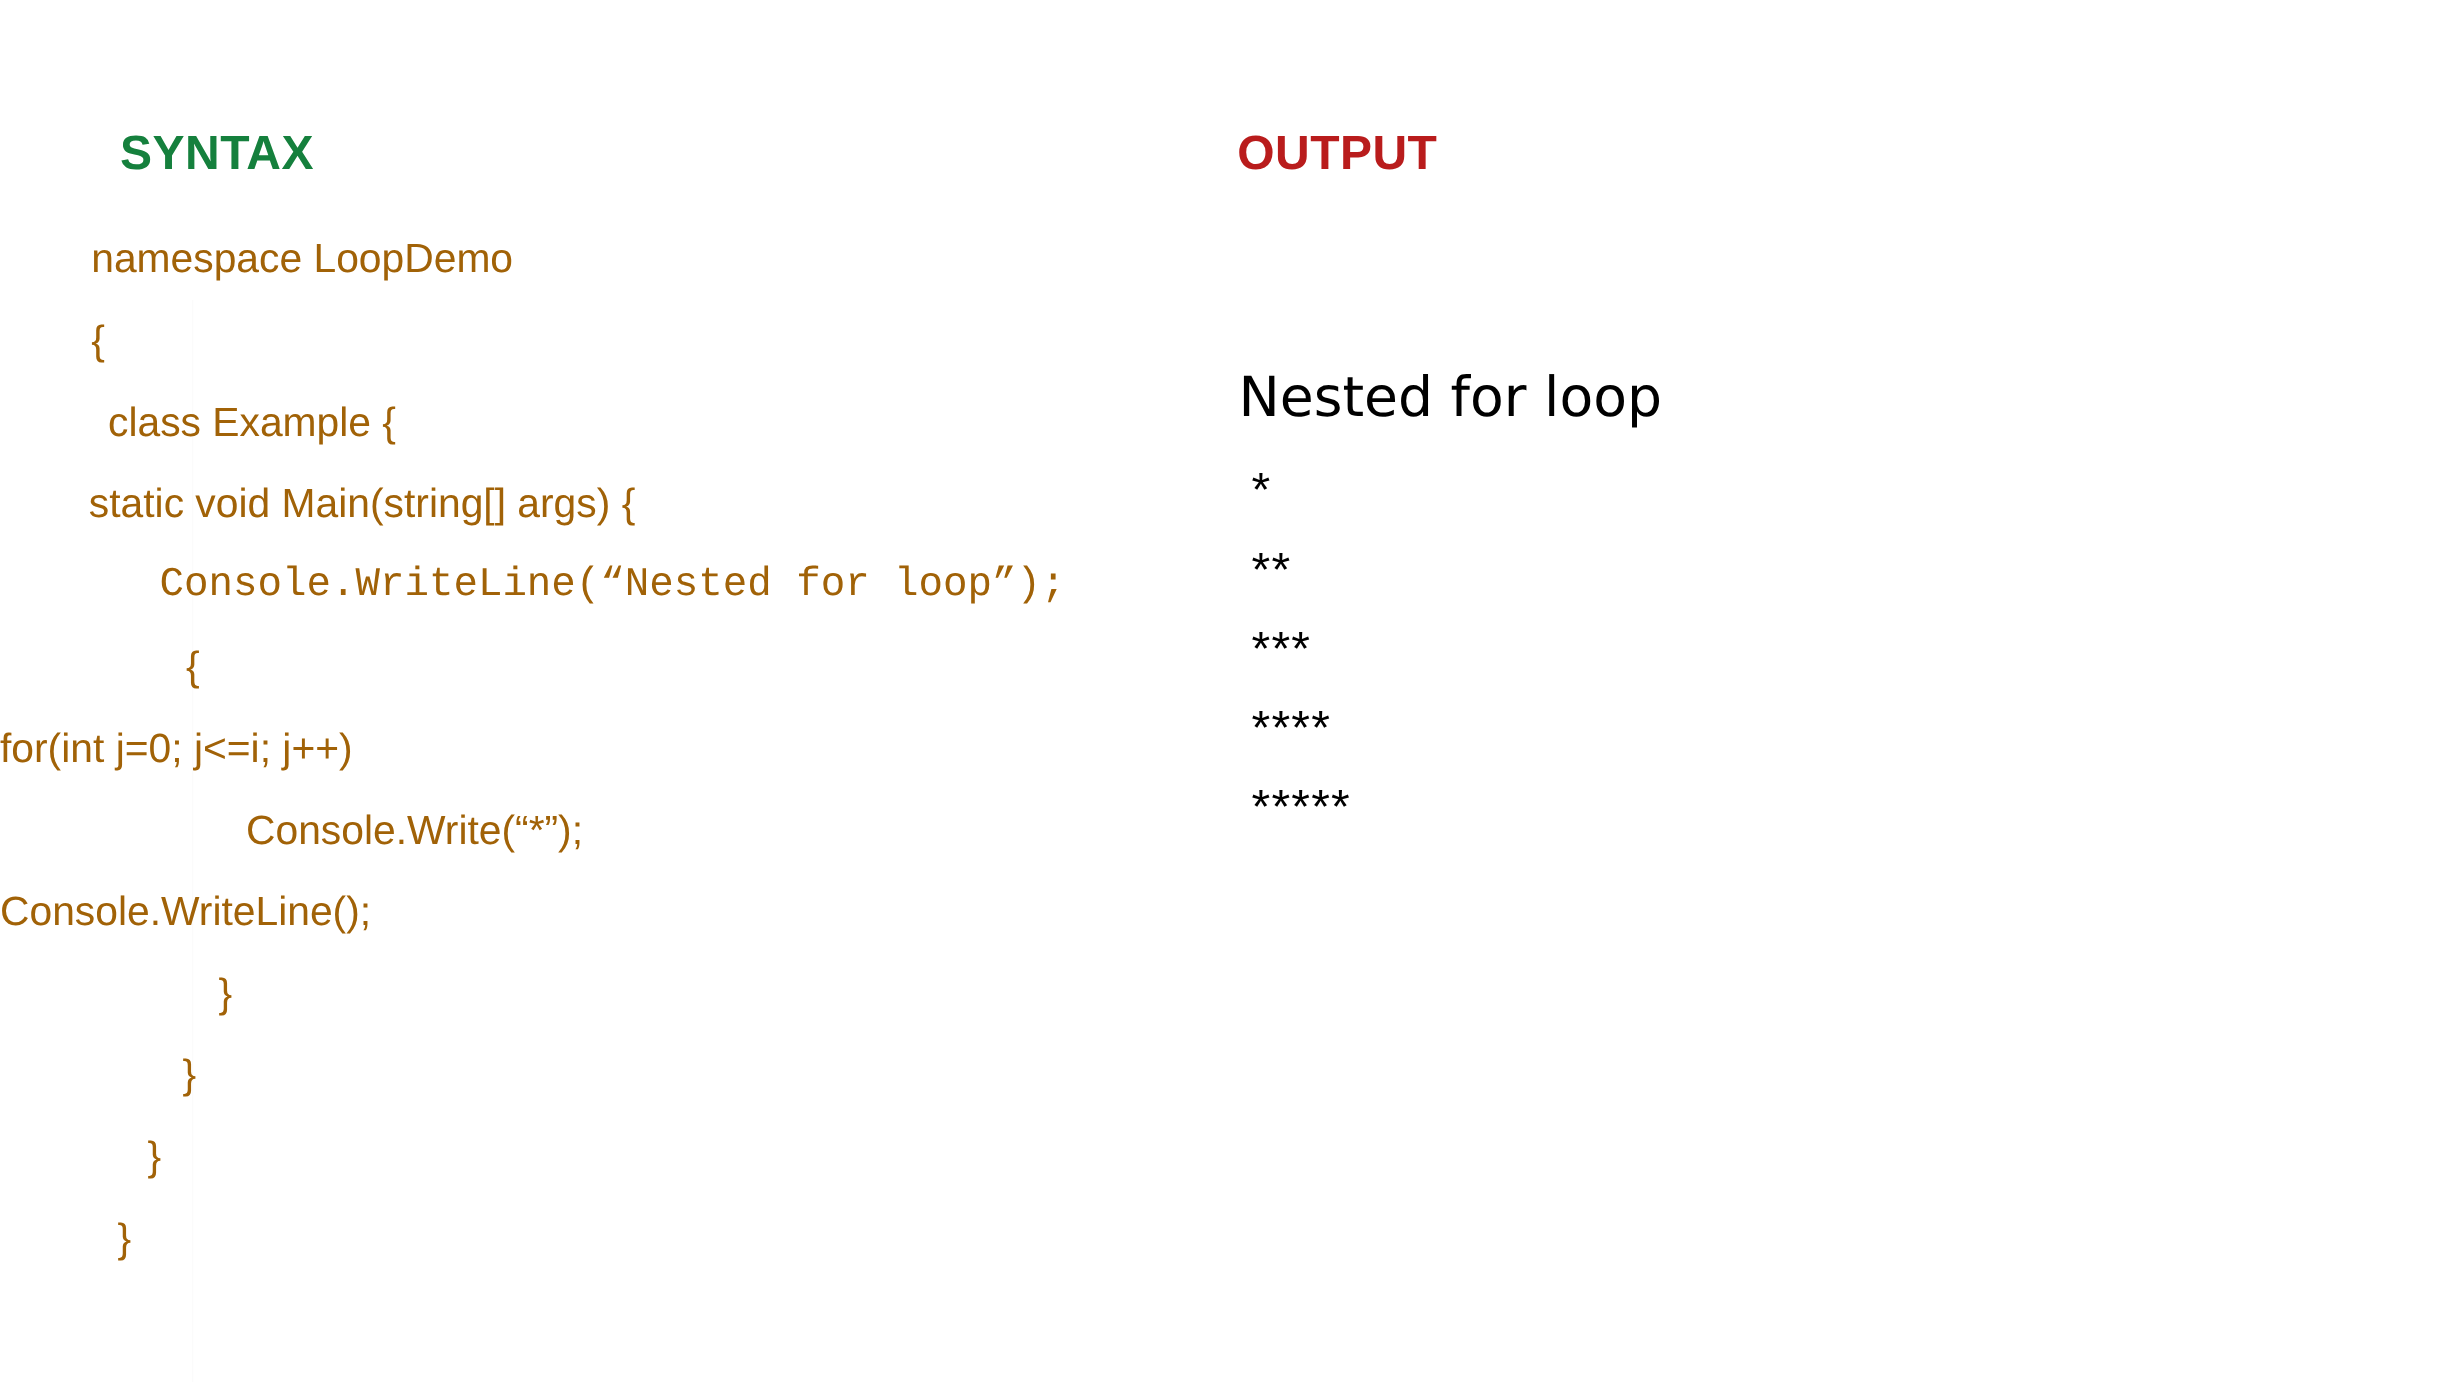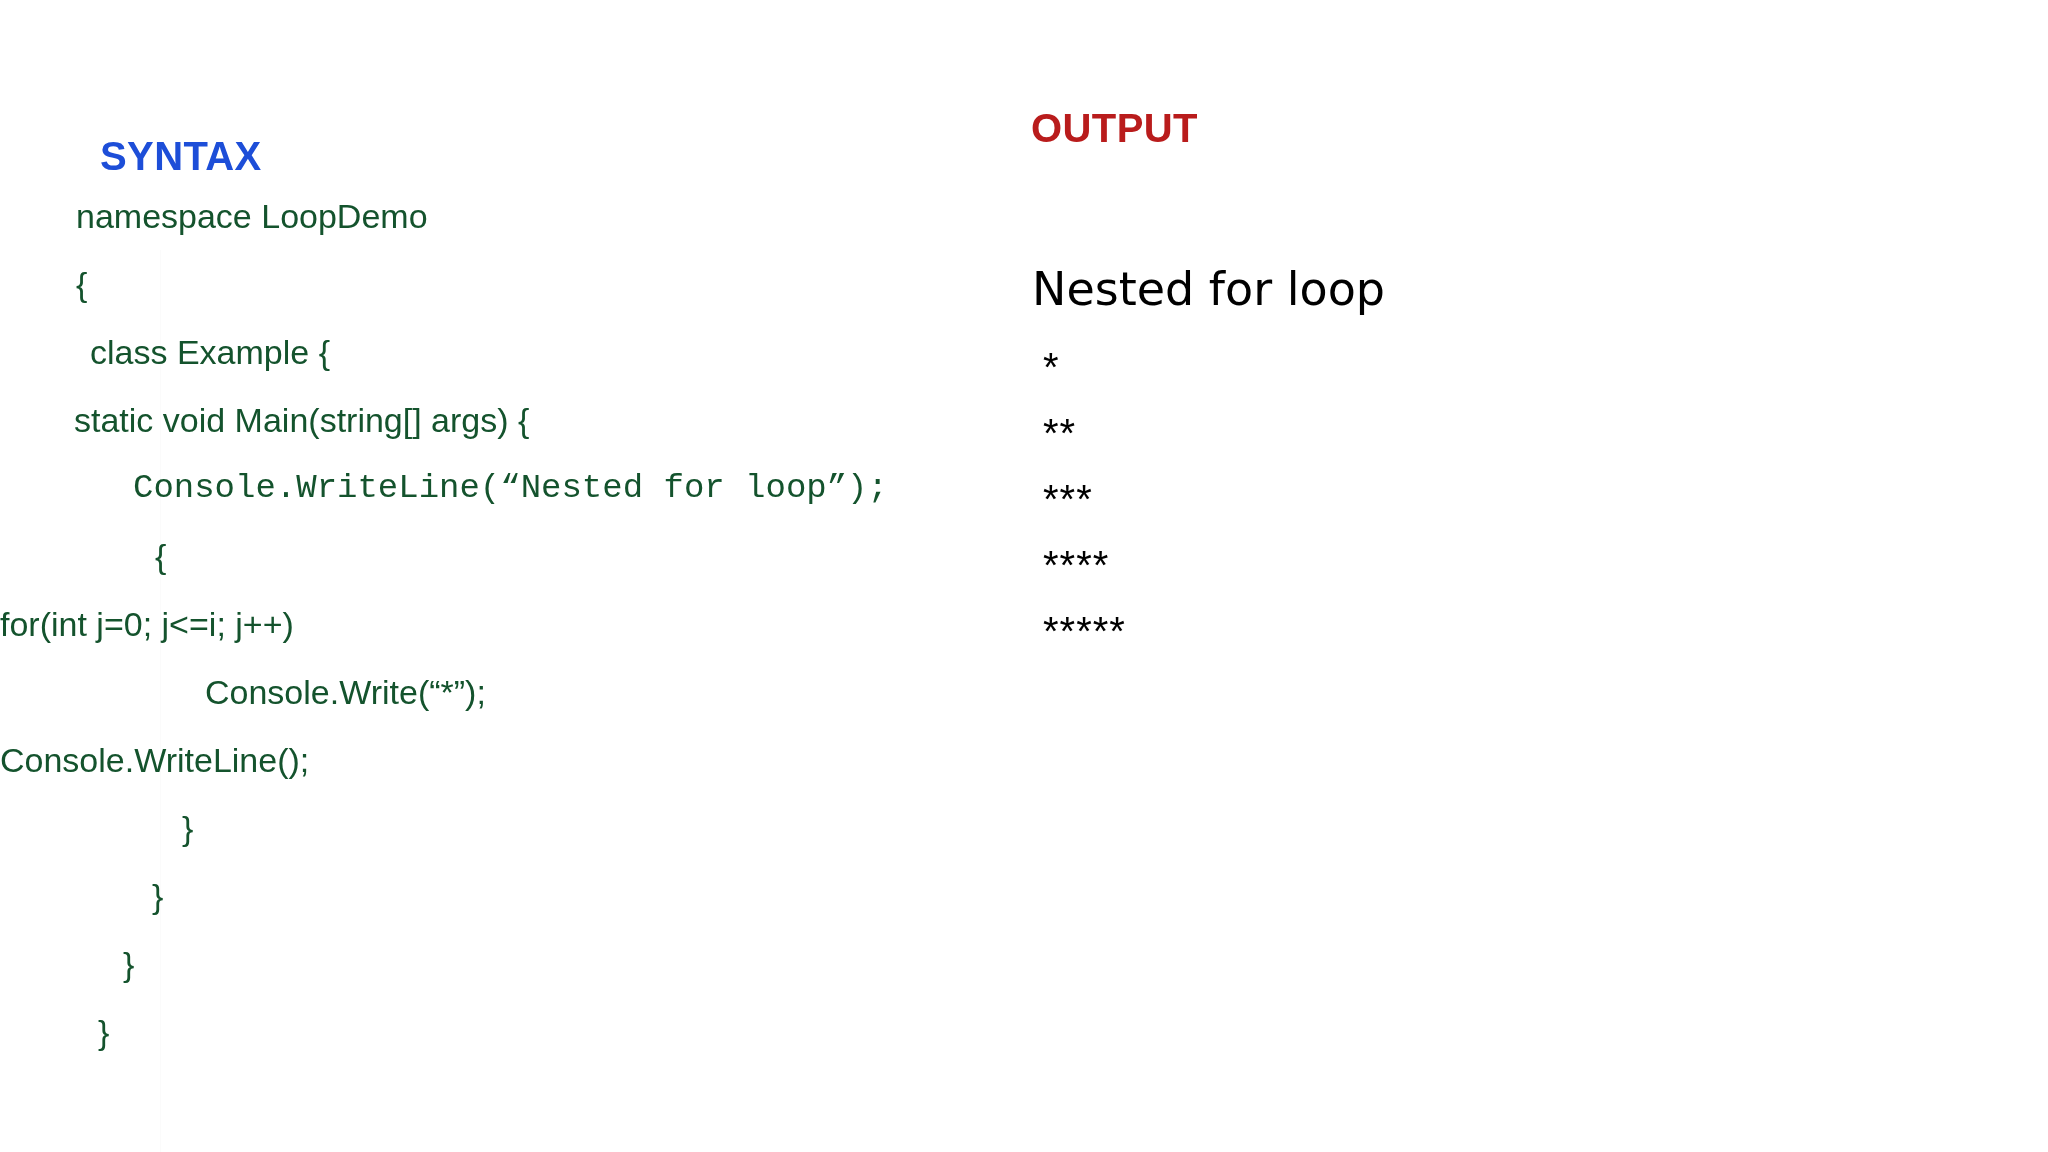--- a/index.html
+++ b/index.html
@@ -49,21 +49,21 @@
     position: absolute;
     left: 0px;
     top: 182px;
     width: 980px;
   }
   .code-line {
     font-family: "Liberation Sans", sans-serif;
     font-size: 34px;
     line-height: 68px;
     height: 68px;
-    color: #14532d;
+    color: #a16207;
     white-space: pre;
   }
 
   
   .ind-0 { padding-left: 76px; }
   .ind-1 { padding-left: 90px; }
   .ind-2 { padding-left: 74px; }
   .ind-3 { padding-left: 133px; font-family: Liberation Mono, monospace; }
   .ind-4 { padding-left: 148px; }
   .ind-5 { padding-left: 155px; }
@@ -81,40 +81,41 @@
     top: 258px;
     width: 900px;
   }
   .output-title {
     font-family: "DejaVu Sans", sans-serif;
     font-size: 46px;
     line-height: 62px;
     color: #000000;
     white-space: pre;
     margin-bottom: 14px;
+    margin-top: 42px;
   }
   .output-line {
     font-family: "Liberation Sans", sans-serif;
     font-size: 40px;
     line-height: 66px;
     height: 66px;
     color: #000000;
     white-space: pre;
     padding-left: 11px;
     letter-spacing: 1px;
   }
 </style>
 </head>
 <body>
 
 <div class="slide" style="background: rgb(255, 255, 255);">
 
   <div class="panel-edge"></div>
 
-  <div class="col-heading" id="syntax-heading" style="color:#1d4ed8;margin-top:28px;">SYNTAX</div>
+  <div class="col-heading" id="syntax-heading" style="color:#15803d;">SYNTAX</div>
 
   <div class="code-block">
     <div class="code-line ind-0">namespace LoopDemo</div>
     <div class="code-line ind-0">{</div>
     <div class="code-line ind-1">class Example {</div>
     <div class="code-line ind-2">static void Main(string[] args) {</div>
     <div class="code-line ind-3">Console.WriteLine(“Nested for loop”);</div>
     <div class="code-line ind-5">{</div>
     <div class="code-line ind-6">for(int j=0; j&lt;=i; j++)</div>
     <div class="code-line ind-7">Console.Write(“*”);</div>

